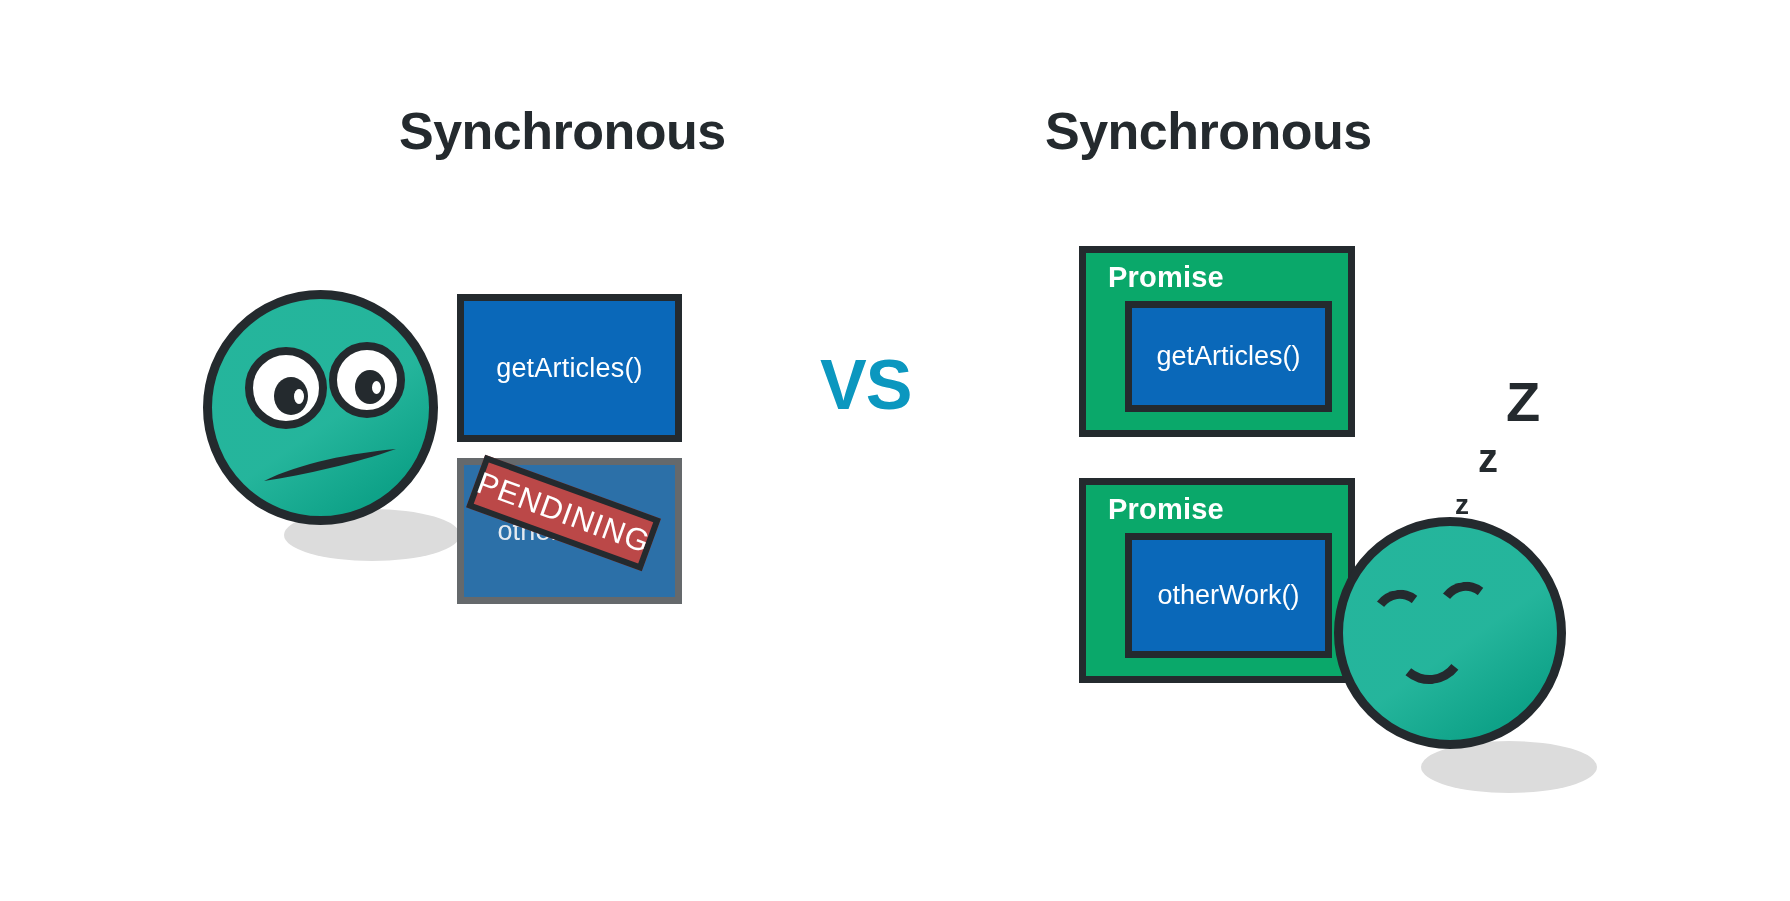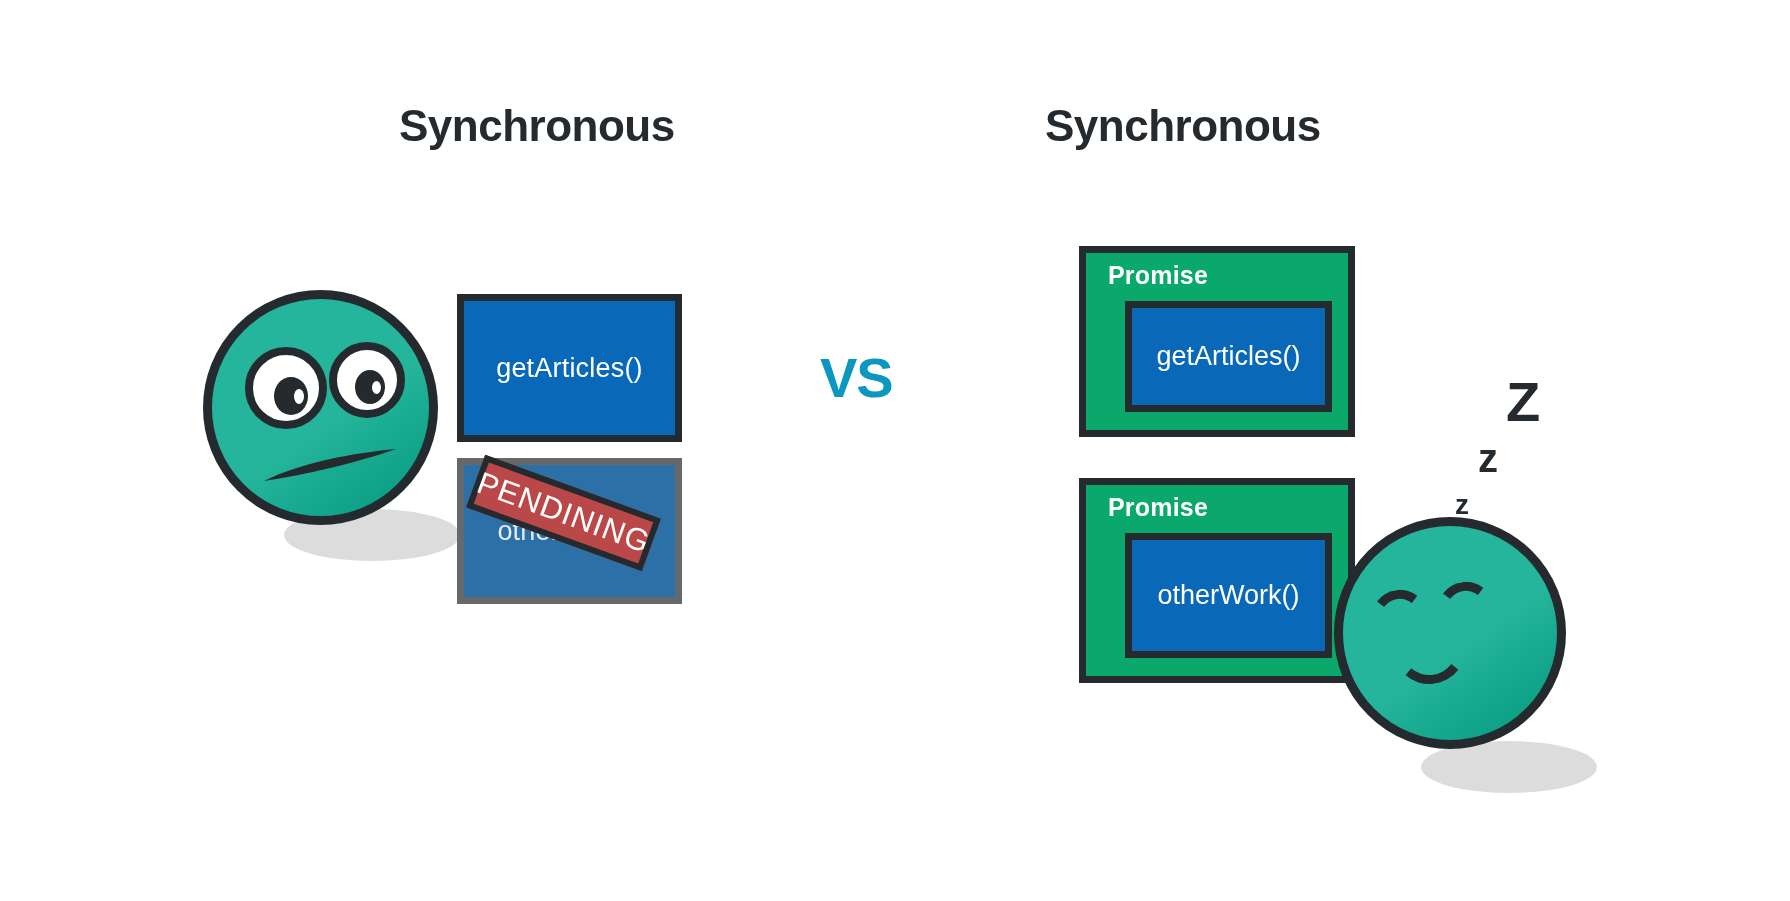--- a/index.html
+++ b/index.html
@@ -16,33 +16,33 @@
     height: 901px;
     background: #ffffff;
     overflow: hidden;
   }
 
   
   .heading {
     position: absolute;
     font-weight: bold;
     color: #242a2e;
-    font-size: 44px;
+    font-size: 52px;
     letter-spacing: -0.5px;
     white-space: nowrap;
   }
   #heading-sync  { left: 399px; top: 101px; }
   #heading-async { left: 1045px; top: 101px; }
 
   
   #vs-label {
     position: absolute;
     left: 820px;
     top: 345px;
-    font-size: 56px;
+    font-size: 70px;
     font-weight: bold;
     color: #0b97bf;
     letter-spacing: -1px;
   }
 
   
   .shadow {
     position: absolute;
     background: #dcdcdc;
     border-radius: 50%;
@@ -180,21 +180,21 @@
     box-sizing: border-box;
     background: #0aa86a;
     border: 7px solid #242a2e;
     padding: 0;
   }
   .promise-label {
     position: absolute;
     left: 22px;
     top: 8px;
     color: #ffffff;
-    font-size: 25px;
+    font-size: 29px;
     font-weight: bold;
     letter-spacing: 0.2px;
     text-align: right;
   }
   .promise-inner {
     position: absolute;
     left: 39px;
     top: 48px;
     right: 16px;
     bottom: 18px;

